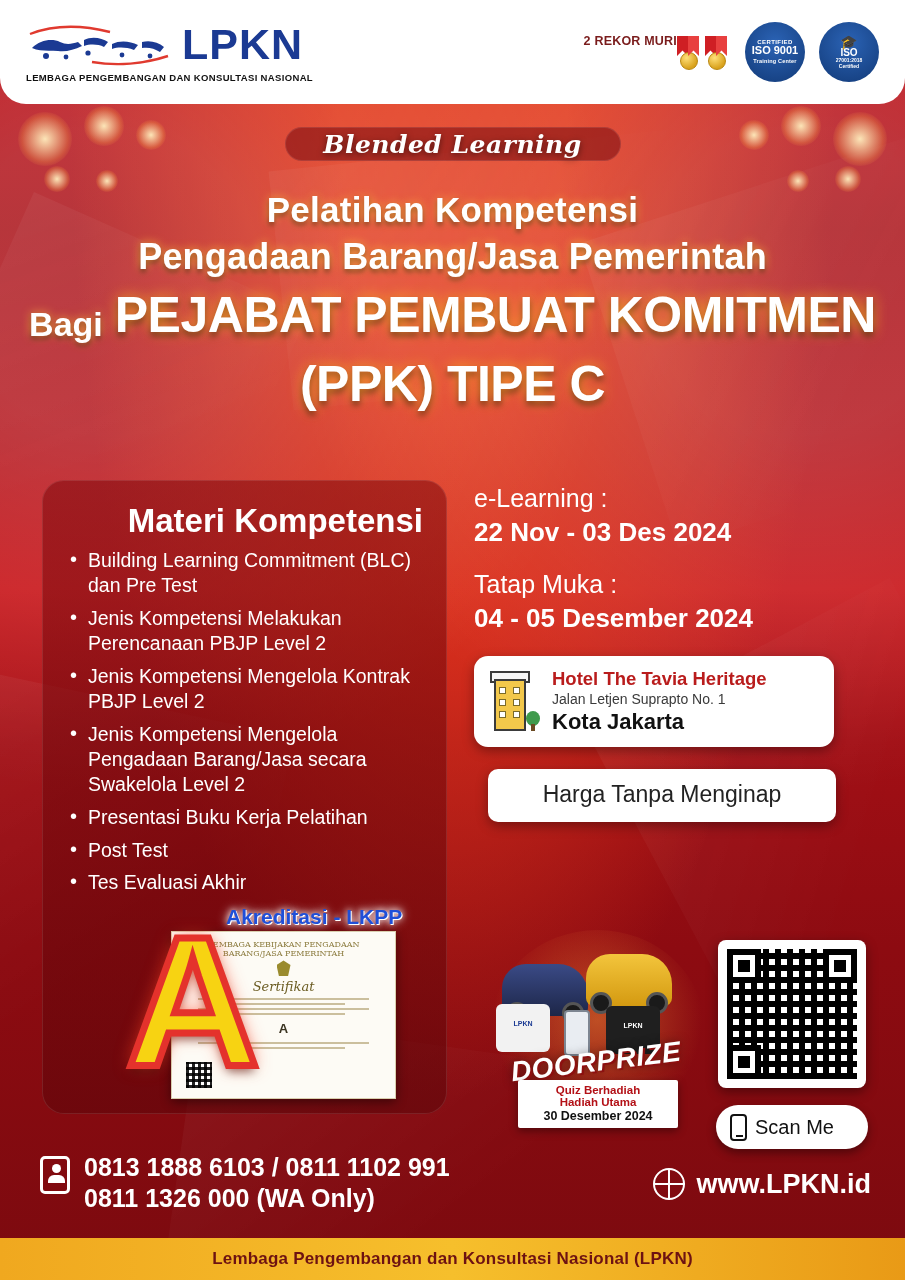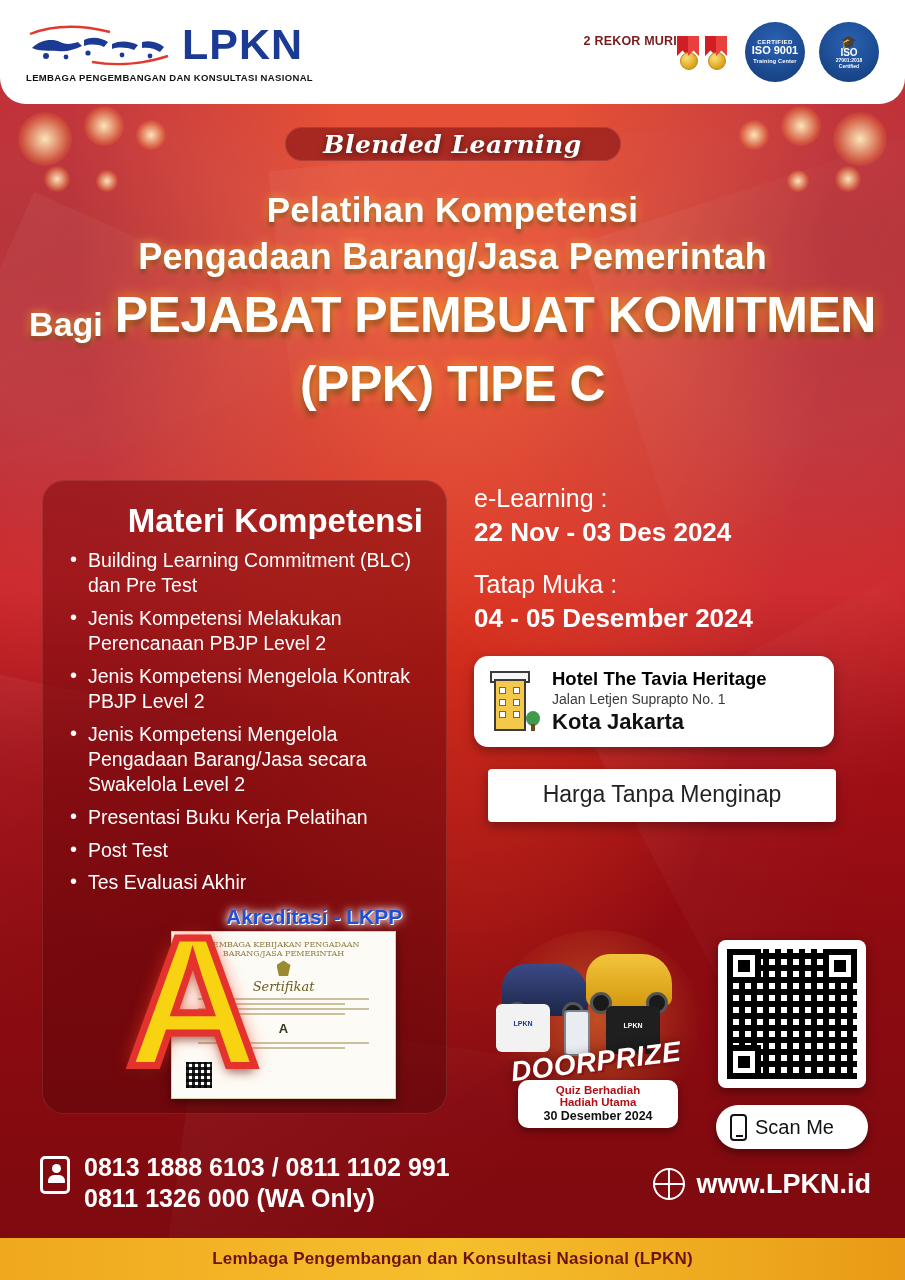--- a/index.html
+++ b/index.html
@@ -169,26 +169,26 @@
     box-shadow: 0 4px 12px rgba(0,0,0,.35);
     width: 360px;
   }
   .bld { width: 52px; height: 62px; position: relative; flex: none; }
   .bld .body { position: absolute; left: 6px; top: 8px; width: 32px; height: 52px; background: #f3c84b; border: 2px solid #3b3b3b; }
   .bld .roof { position: absolute; left: 2px; top: 0; width: 40px; height: 12px; background: #f6f6f6; border: 2px solid #3b3b3b; }
   .bld .w { position: absolute; width: 7px; height: 7px; background: #fff; border: 1px solid #7a6a2a; }
   .bld .tree { position: absolute; right: 0; bottom: 2px; width: 14px; height: 20px; }
   .bld .tree i { position: absolute; bottom: 0; left: 5px; width: 4px; height: 7px; background: #6b4a22; }
   .bld .tree b { position: absolute; top: 0; left: 0; width: 14px; height: 15px; border-radius: 50%; background: #3f9a4c; }
-  .venue .hname { font-size: 18.5px; font-weight: bold; color: #000000; }
+  .venue .hname { font-size: 18.5px; font-weight: bold; color: #b91c1c; }
   .venue .haddr { font-size: 14px; color: #3a3a3a; margin: 1px 0 2px; }
   .venue .hcity { font-size: 22px; font-weight: bold; color: #111; }
 
   .price {
-    margin: 22px 0 0 14px; width: 348px; background: #fff; border-radius: 4px;
+    margin: 22px 0 0 14px; width: 348px; background: #fff; border-radius: 10px;
     padding: 12px 0 14px; text-align: center; box-shadow: 0 4px 12px rgba(0,0,0,.35);
   }
   .price .p1 { font-size: 23px; color: #222; }
   .price .p2 { font-size: 31px; font-weight: bold; color: #b31016; margin-top: 6px; }
 
   
   .doorprize { position: absolute; left: 490px; top: 930px; width: 215px; height: 200px; z-index: 5; }
   .dp-glow { position: absolute; inset: 0; border-radius: 50%;
     background: radial-gradient(circle at 50% 45%, rgba(255,160,60,.45), rgba(255,100,30,0) 68%); }
   .scooter { position: absolute; width: 86px; height: 52px; border-radius: 24px 30px 8px 8px; }
@@ -205,21 +205,21 @@
   .phone { position: absolute; left: 74px; top: 80px; width: 26px; height: 46px; background: #e9edf2;
     border: 2px solid #7d8692; border-radius: 4px; }
   .dp-word {
     position: absolute; left: -4px; top: 116px; width: 220px; text-align: center;
     font-size: 28px; font-weight: bold; font-style: italic; color: #ffffff;
     transform: rotate(-7deg);
     text-shadow: 2px 2px 0 #8d1010, 0 0 10px rgba(0,0,0,.5);
     letter-spacing: .5px;
   }
   .dp-box {
-    position: absolute; left: 28px; top: 150px; width: 160px; background: #fff; border-radius: 10px;
+    position: absolute; left: 28px; top: 150px; width: 160px; background: #fff; border-radius: 2px;
     padding: 4px 6px 5px; text-align: center; box-shadow: 0 3px 8px rgba(0,0,0,.4);
   }
   .dp-box .r { font-size: 11.5px; font-weight: bold; color: #b31016; }
   .dp-box .d { font-size: 12.5px; font-weight: bold; color: #111; margin-top: 1px; }
 
   
   .qr-card {
     position: absolute; left: 718px; top: 940px; width: 148px; height: 148px;
     background: #fff; border-radius: 8px; padding: 9px; z-index: 5;
     box-shadow: 0 4px 12px rgba(0,0,0,.4);

